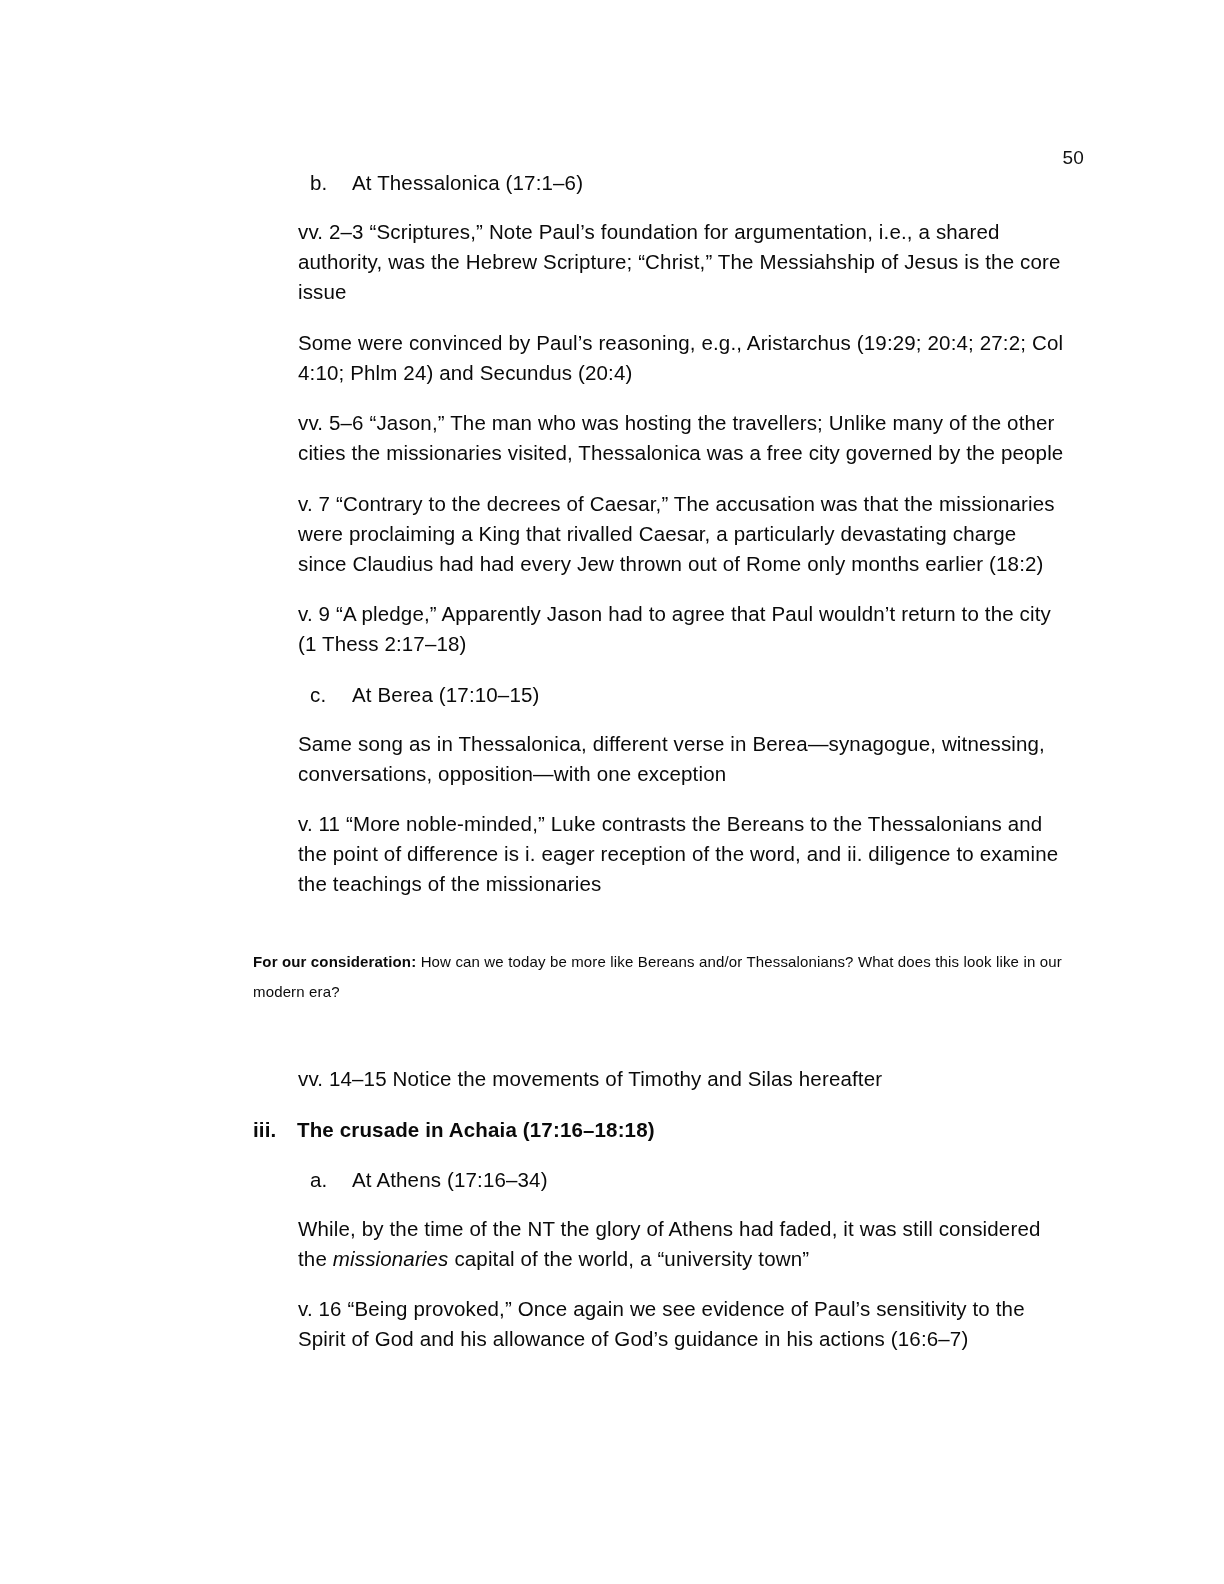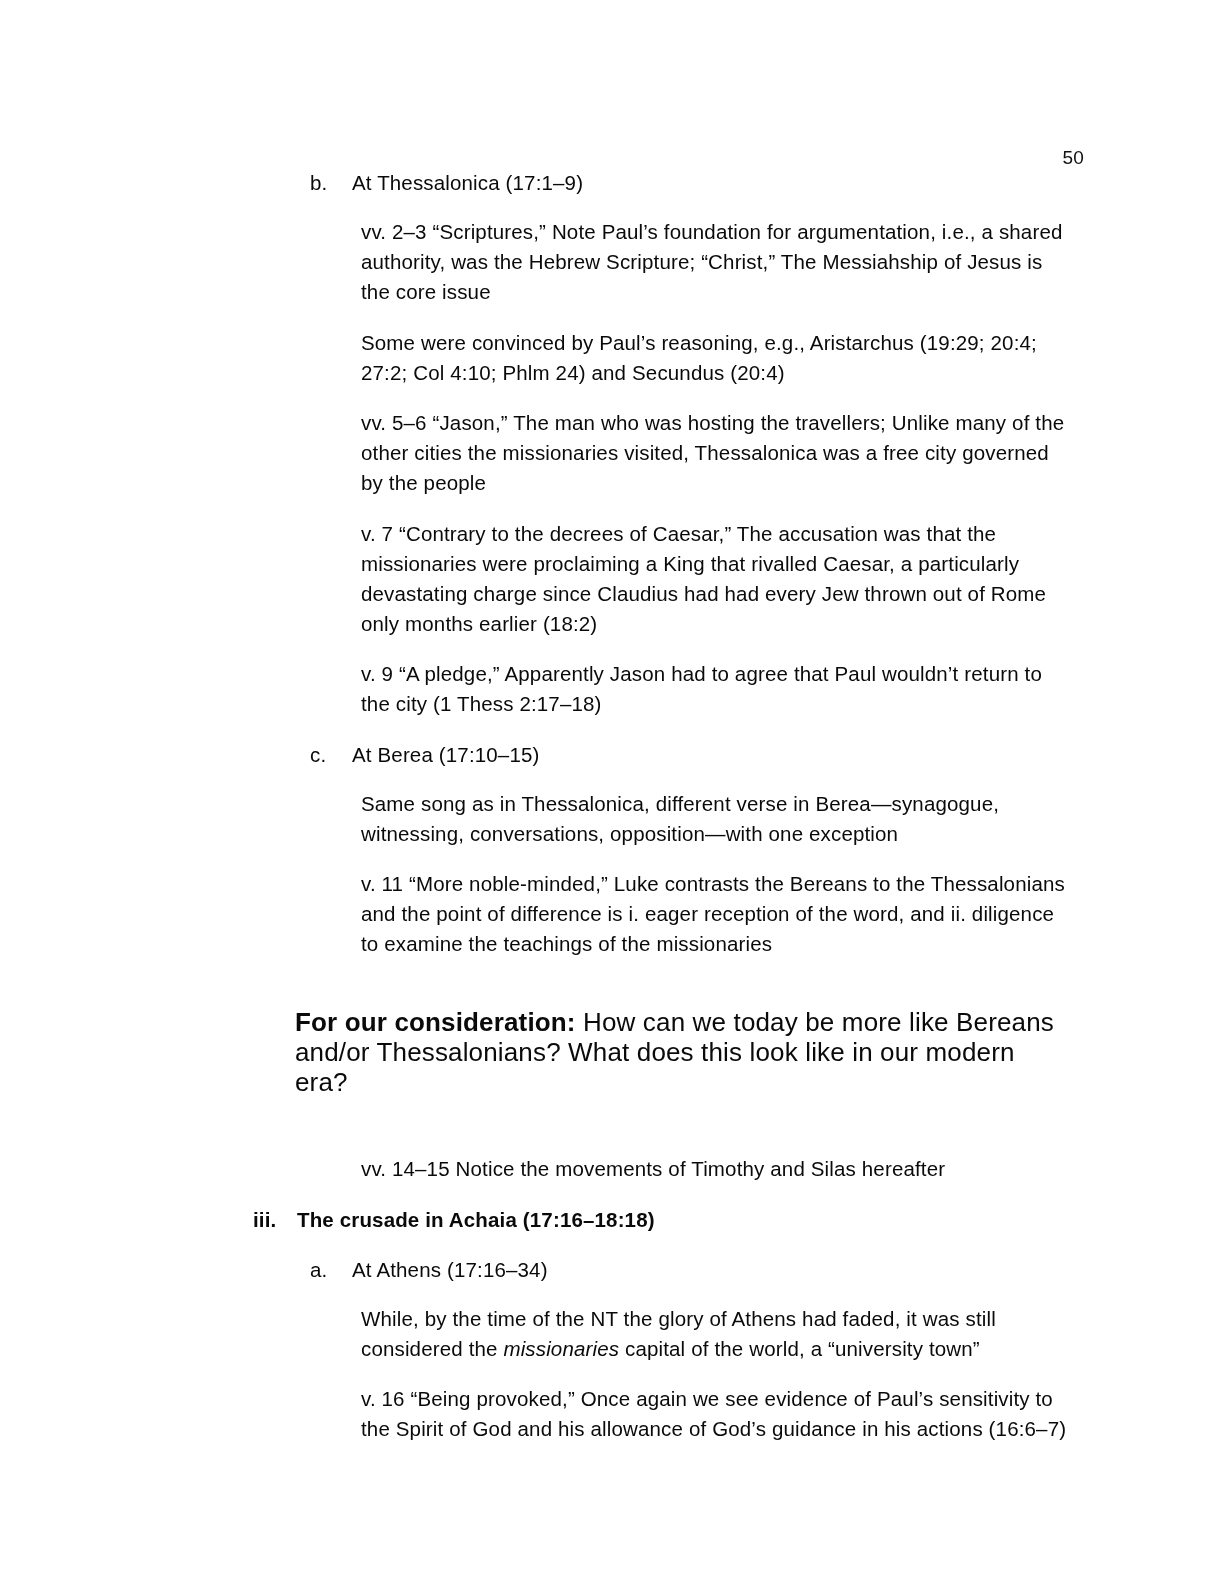--- a/index.html
+++ b/index.html
@@ -70,31 +70,30 @@
   
   .lvl-letter {
     margin-left: 57px;
   }
   .lvl-letter .marker {
     width: 42px;
   }
 
   
   .para {
-    margin-left: 108px;
+    margin-left: 45px;
     font-size: 20.5px;
     line-height: 30px;
     letter-spacing: 0.15px;
     margin-top: 19px;
   }
 
   
   .consider {
-    margin-left: 42px;
-    font-size: 26px;
+    font-size: 15px;
     line-height: 30px;
     letter-spacing: 0.15px;
     margin-top: 48px;
   }
   .consider b {
     font-weight: bold;
   }
 
   
   .para.spaced-top {
@@ -115,21 +114,21 @@
 <body>
 
 <div class="page">
 
   <div class="page-number">50</div>
 
   <div class="content">
 
     <div class="item lvl-letter">
       <span class="marker">b.</span>
-      <span class="item-body">At Thessalonica (17:1–9)</span>
+      <span class="item-body">At Thessalonica (17:1–6)</span>
     </div>
 
     <p class="para">vv. 2–3 “Scriptures,” Note Paul’s foundation for argumentation, i.e., a shared authority, was the Hebrew Scripture; “Christ,” The Messiahship of Jesus is the core issue</p>
     <p class="para">Some were convinced by Paul’s reasoning, e.g., Aristarchus (19:29; 20:4; 27:2; Col 4:10; Phlm 24) and Secundus (20:4)</p>
     <p class="para">vv. 5–6 “Jason,” The man who was hosting the travellers; Unlike many of the other cities the missionaries visited, Thessalonica was a free city governed by the people</p>
     <p class="para">v. 7 “Contrary to the decrees of Caesar,” The accusation was that the missionaries were proclaiming a King that rivalled Caesar, a particularly devastating charge since Claudius had had every Jew thrown out of Rome only months earlier (18:2)</p>
     <p class="para">v. 9 “A pledge,” Apparently Jason had to agree that Paul wouldn’t return to the city (1 Thess 2:17–18)</p>
 
     <div class="item lvl-letter gap-before-letter">
       <span class="marker">c.</span>

